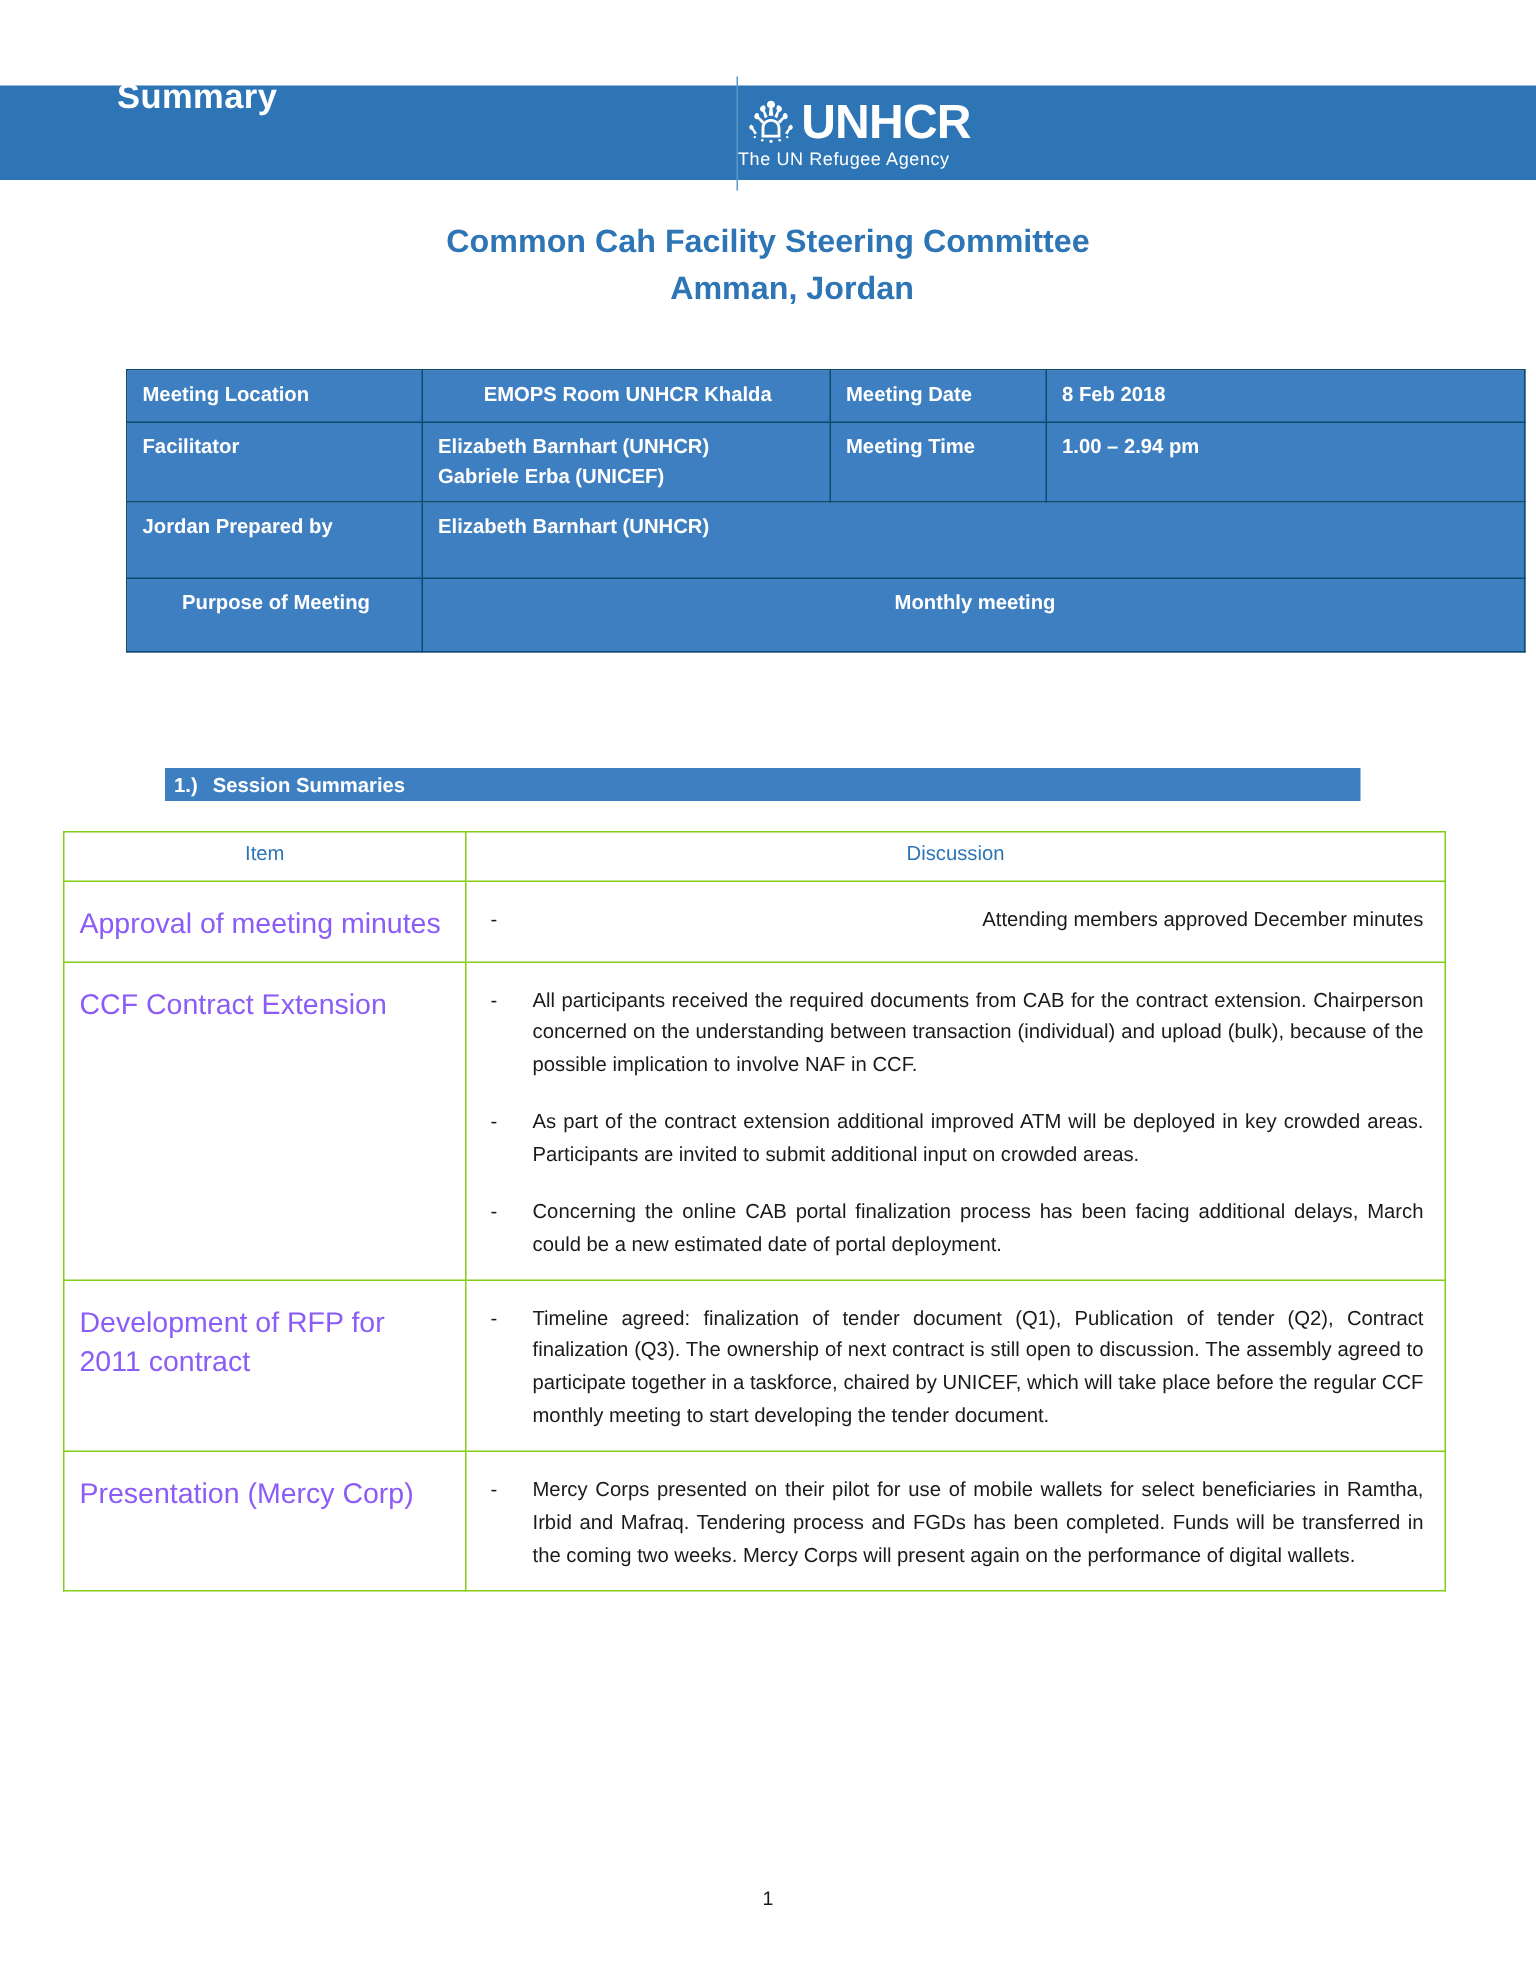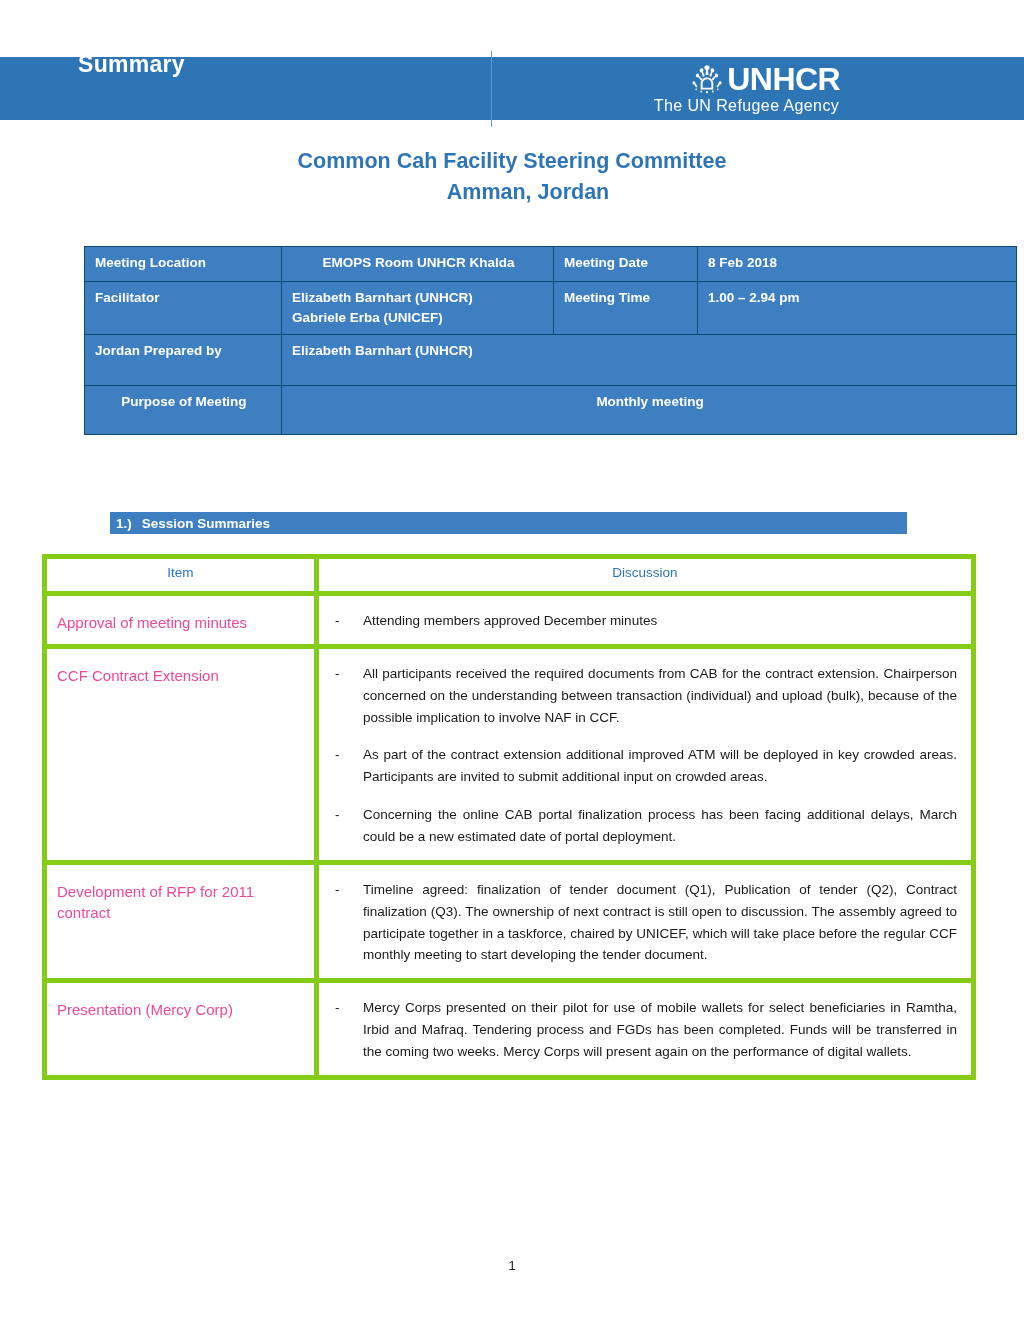--- a/index.html
+++ b/index.html
@@ -39,21 +39,21 @@
     color: #ffffff;
     font-size: 23px;
     font-weight: bold;
     letter-spacing: 0.3px;
   }
   .header-right {
     flex: 1;
     height: 63px;
     display: flex;
     align-items: center;
-    justify-content: center;
+    justify-content: flex-start;
     padding-right: 22px;
     box-sizing: border-box;
   }
   .unhcr-logo {
     display: flex;
     flex-direction: column;
     align-items: flex-end;
   }
   .unhcr-top {
     display: flex;
@@ -66,24 +66,24 @@
   }
   .unhcr-word {
     color: #ffffff;
     font-size: 32px;
     font-weight: bold;
     line-height: 1;
     letter-spacing: -0.5px;
   }
   .unhcr-tagline {
     color: #ffffff;
-    font-size: 16px;
+    font-size: 12px;
     letter-spacing: 0.4px;
     margin-top: 1px;
-    margin-right: 1px;
+    margin-right: 14px;
   }
 
   
   .doc-title {
     position: absolute;
     left: 0;
     top: 146px;
     width: 1024px;
     text-align: center;
     color: #2E75B6;
@@ -145,36 +145,36 @@
   .main-table {
     position: absolute;
     left: 42px;
     top: 554px;
     width: 905px;
     border-collapse: collapse;
     table-layout: fixed;
   }
   .main-table th,
   .main-table td {
-    border: 5px solid #84cc16;
+    border: 1px solid #84cc16;
     vertical-align: top;
   }
   .main-table th {
     color: #2E75B6;
     font-size: 13.5px;
     font-weight: normal;
     text-align: center;
     padding: 6px 4px;
     height: 20px;
   }
   .col-item { width: 259px; }
   .col-disc { width: 644px; }
   .cell-item {
-    font-size: 15px;
-    color: #ec4899;
+    font-size: 19px;
+    color: #8b5cf6;
     padding: 16px 8px 10px 10px;
     line-height: 1.4;
   }
   .cell-disc {
     padding: 14px 14px 12px 10px;
   }
   .bullet-list {
     margin: 0;
     padding: 0;
     list-style: none;
@@ -193,21 +193,21 @@
     text-align: left;
     padding-left: 6px;
     box-sizing: border-box;
     font-size: 13.5px;
     line-height: 1.62;
   }
   .bullet-text {
     flex: 1;
     text-align: justify;
   }
-  .bullet-text.nojust { text-align: left; }
+  .bullet-text.nojust { text-align: right; }
 
   
   .footer-page {
     position: absolute;
     left: 0;
     top: 1258px;
     width: 1024px;
     text-align: center;
     font-size: 13px;
     color: #1a1a1a;

